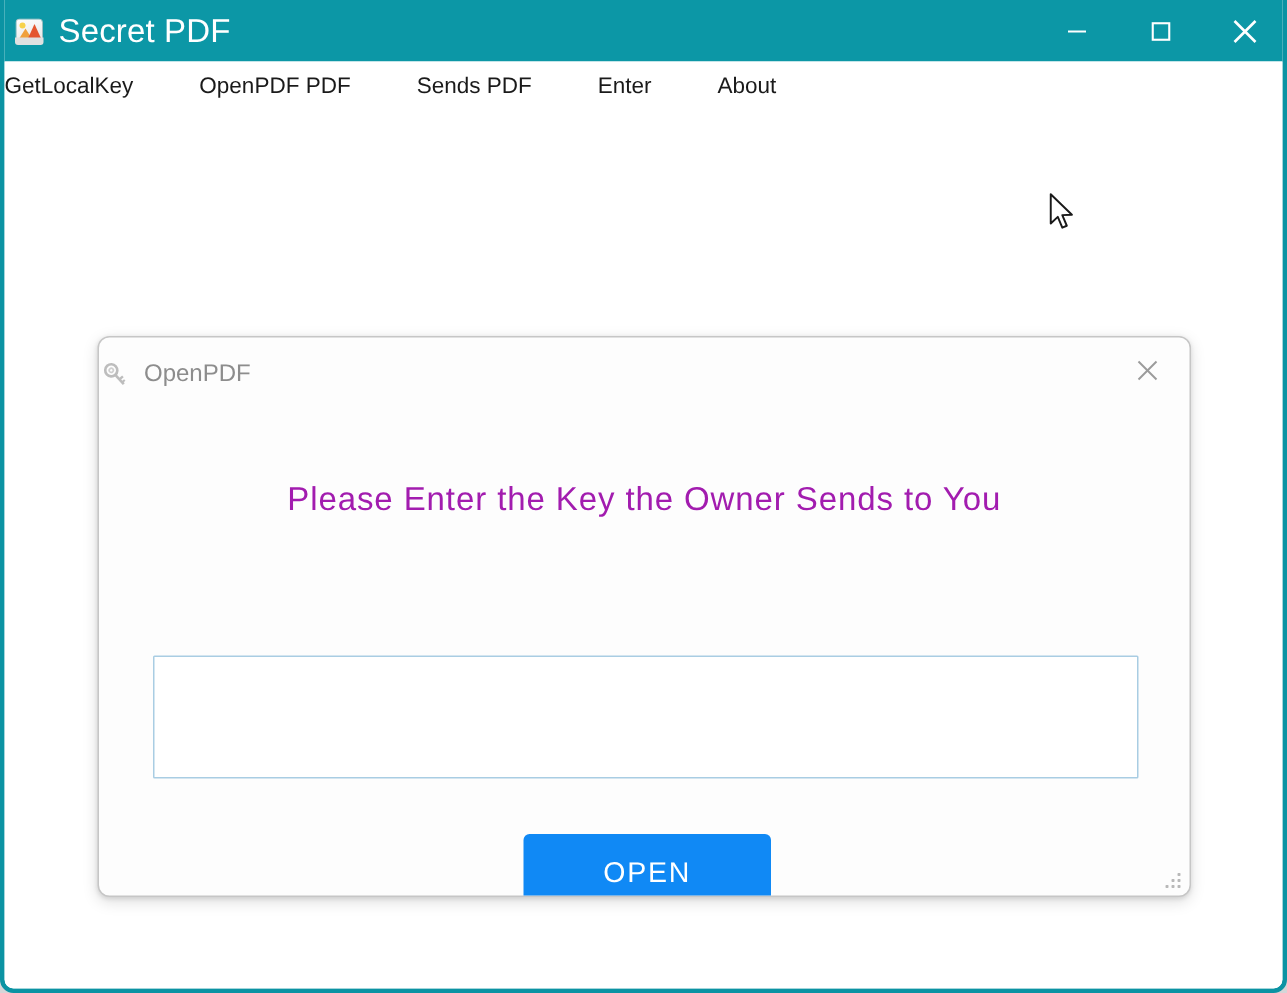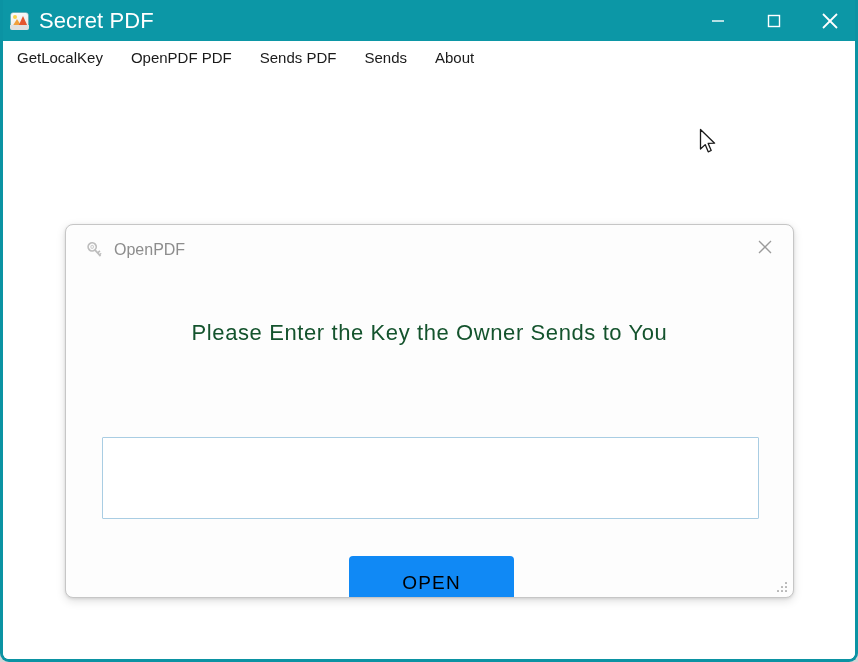--- a/index.html
+++ b/index.html
@@ -119,21 +119,21 @@
   
   #menubar {
     position: absolute;
     left: 0;
     top: 41px;
     width: 852px;
     height: 33px;
     background: #ffffff;
     display: flex;
     align-items: center;
-    padding-left: 14px;
+    gap: 16px;
   }
   .menu-item {
     font-size: 15px;
     color: #1a1a1a;
     margin-right: 28px;
     white-space: nowrap;
     line-height: 1;
   }
 
   
@@ -160,21 +160,20 @@
     overflow: hidden;
   }
 
   #dialog-titlebar {
     position: absolute;
     left: 0; top: 0;
     width: 100%;
     height: 50px;
     display: flex;
     align-items: center;
-    padding-left: 18px;
   }
 
   #dialog-key-icon {
     width: 22px;
     height: 22px;
     margin-right: 8px;
     flex: 0 0 auto;
   }
 
   #dialog-title {
@@ -203,21 +202,21 @@
     bottom: 0;
   }
 
   #dialog-heading {
     position: absolute;
     left: 0;
     top: 45px;
     width: 100%;
     text-align: center;
     font-size: 22px;
-    color: #14532d;
+    color: #a21caf;
     letter-spacing: 0.6px;
     white-space: nowrap;
   }
 
   #key-input {
     position: absolute;
     left: 36px;
     top: 162px;
     width: 657px;
     height: 82px;
@@ -233,21 +232,21 @@
 
   #open-button {
     position: absolute;
     left: 283px;
     top: 281px;
     width: 165px;
     height: 53px;
     background: #1089f5;
     border: none;
     border-radius: 4px;
-    color: #000000;
+    color: #ffffff;
     font-family: "Liberation Sans", sans-serif;
     font-size: 19px;
     letter-spacing: 1.2px;
     cursor: pointer;
   }
 
   #resize-grip {
     position: absolute;
     right: 4px;
     bottom: 3px;
@@ -318,21 +317,21 @@
           </span>
         </div>
 
       </div>
     </div>
 
     <div id="menubar">
       <div class="menu-item">GetLocalKey</div>
       <div class="menu-item">OpenPDF PDF</div>
       <div class="menu-item">Sends PDF</div>
-      <div class="menu-item">Sends</div>
+      <div class="menu-item">Enter</div>
       <div class="menu-item">About</div>
     </div>
 
     <div id="client-area">
 
       <div id="dialog">
 
         <div id="dialog-titlebar">
           <span id="dialog-key-icon">
             <svg width="22" height="22" viewBox="0 0 24 24">

